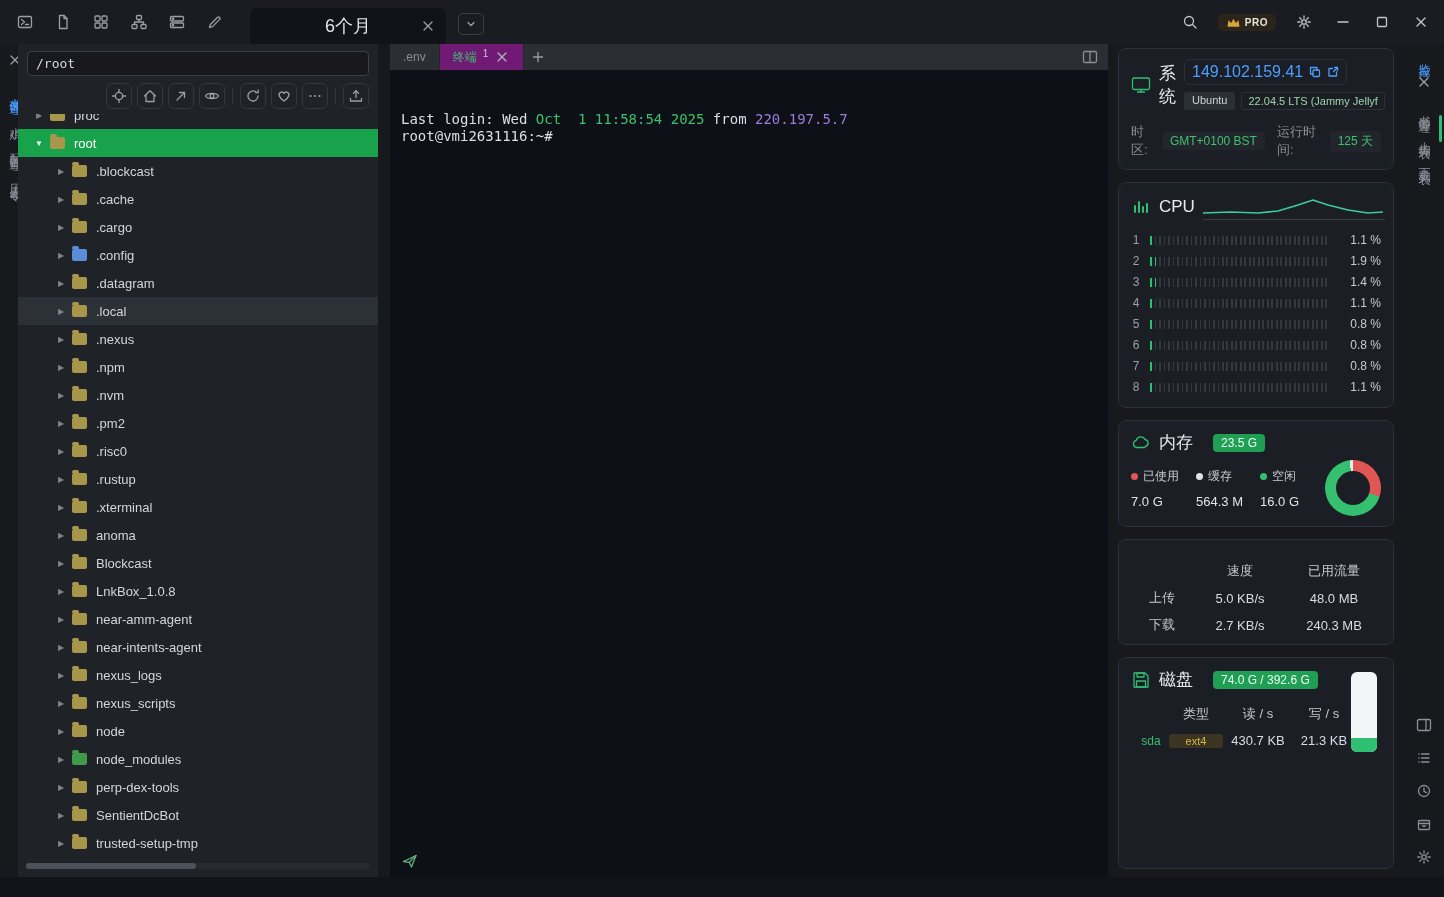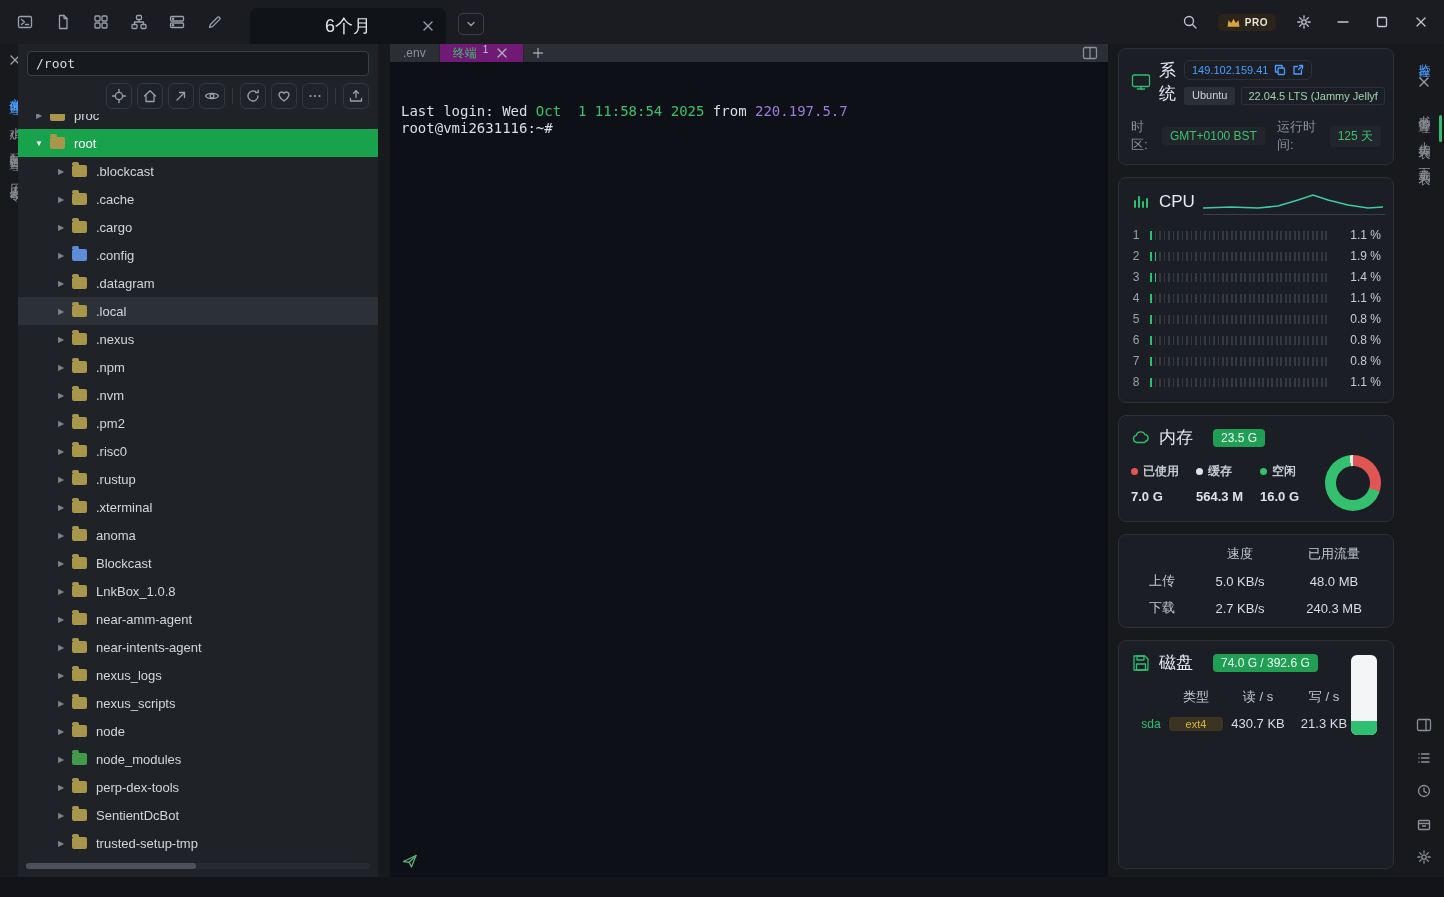--- a/index.html
+++ b/index.html
@@ -39,21 +39,21 @@
   .tree-row.selected { background:#17a24b; color:#ffffff; }
   .caret { width:14px; font-size:8px; color:#7d838c; text-align:center; flex:none; }
   .tree-row.selected .caret { color:#ffffff; }
   .folder { width:15px; height:12px; border-radius:2px; margin:0 9px 0 4px; position:relative; flex:none; }
   .folder::before { content:""; position:absolute; top:-3px; left:0; width:7px; height:3px; background:inherit; border-radius:2px 2px 0 0; }
   .fp-scroll { height:6px; background:#272a30; border-radius:3px; margin:4px 8px 8px 8px; position:relative; flex:none; }
   .fp-scroll-thumb { position:absolute; left:0; top:0; height:6px; width:170px; background:#4d525a; border-radius:3px; cursor:grab; }
 
   
   .terminal-col { position:absolute; left:390px; top:44px; width:718px; bottom:20px; background:#0d1016; display:flex; flex-direction:column; }
-  .term-tabs { height:18px; background:#2b2e33; display:flex; align-items:stretch; flex:none; }
+  .term-tabs { height:26px; background:#2b2e33; display:flex; align-items:stretch; flex:none; }
   .term-tab { display:flex; align-items:center; gap:6px; padding:0 13px; font-size:12px; color:#8a8f98; border-right:1px solid #23262b; cursor:pointer; }
   .term-tab.active { background:#701a75; color:#3ec26d; }
   .tab-count { font-size:10px; color:#c5cad1; margin-top:-7px; }
   .term-tab .t-close { color:#aeb3ba; display:flex; cursor:pointer; }
   .term-add { width:28px; display:flex; align-items:center; justify-content:center; color:#9aa0a8; cursor:pointer; }
   .term-tabs-right { margin-left:auto; display:flex; align-items:center; padding-right:10px; color:#8a8f98; }
   .term-body { flex:1; padding:7px 11px; font-family:"DejaVu Sans Mono", monospace; font-size:14px; line-height:17px; white-space:pre; position:relative; }
   .term-send { position:absolute; left:12px; bottom:8px; color:#5fae7d; cursor:pointer; }
 
   
@@ -61,46 +61,46 @@
   .card { --card:#1b1e24; border:1px solid #2c3038; background:var(--card); border-radius:8px; padding:10px 12px; flex:none; position:relative; }
   .card-head { display:flex; align-items:center; gap:8px; }
   .card-title { font-size:17px; color:#e8eaed; }
   .g-ico { color:#2fbf71; display:flex; }
   .pill { background:#22252b; color:#3ec26d; padding:2px 8px; border-radius:4px; font-size:12px; white-space:nowrap; }
   .pill-green { background:#1f9e54; color:#eafff2; padding:2px 8px; border-radius:4px; font-size:12px; margin-left:12px; white-space:nowrap; }
   .lbl { color:#8a8f98; font-size:13px; }
 
   .sys-right { margin-left:auto; display:flex; flex-direction:column; align-items:flex-start; gap:7px; }
   .ip-box { display:flex; align-items:center; gap:6px; border:1px solid #2c3038; border-radius:6px; padding:3px 7px; }
-  .ip-text { color:#4a9eff; font-size:11px; }
+  .ip-text { color:#4a9eff; font-size:16px; }
   .ip-box .b-ico { color:#4a9eff; display:flex; cursor:pointer; }
   .sys-badges { display:flex; gap:6px; }
   .badge-os { background:#2b2f36; color:#cdd2d8; font-size:11px; padding:2px 8px; border-radius:3px; }
   .badge-ver { border:1px solid #2c3038; color:#9fd3ad; font-size:11px; padding:2px 6px; border-radius:3px; white-space:nowrap; }
   .sys-bottom { margin-top:13px; display:flex; align-items:center; gap:6px; }
   .sys-spacer { flex:1; }
 
   .spark { margin-left:auto; border-bottom:1px solid #3a3f46; line-height:0; }
   .cpu-rows { margin-top:10px; display:flex; flex-direction:column; gap:1px; }
   .cpu-row { height:20px; display:flex; align-items:center; gap:9px; font-size:12px; }
   .core-id { width:10px; color:#9aa0a8; text-align:center; flex:none; }
   .core-bar { flex:1; height:9px; position:relative; background:repeating-linear-gradient(90deg,#343941 0 1.5px,transparent 1.5px 4.5px); }
   .core-fill { position:absolute; left:0; top:0; bottom:0; background:repeating-linear-gradient(90deg,#2fbf71 0 1.5px,transparent 1.5px 4.5px); }
   .core-pct { width:42px; text-align:right; color:#c7ccd3; flex:none; }
 
-  .mem-body { display:flex; align-items:flex-start; margin-top:14px;font-weight:bold; }
+  .mem-body { display:flex; align-items:flex-start; margin-top:14px; }
   .mem-legend { display:flex; gap:17px; }
   .mem-item { display:flex; flex-direction:column; gap:9px; font-size:12px; }
   .mem-top { display:flex; align-items:center; gap:5px; color:#c7ccd3; }
   .dot { width:7px; height:7px; border-radius:50%; flex:none; }
   .mem-val { color:#dfe3e7; font-size:13px; }
   .donut { width:56px; height:56px; border-radius:50%; margin-left:auto; margin-top:-8px; position:relative; }
   .donut::after { content:""; position:absolute; inset:11px; background:var(--card); border-radius:50%; }
 
-  .net-grid { display:grid; grid-template-columns:62px 1fr 1fr; row-gap:9px; font-size:13px; align-items:center; justify-items:center; }
+  .net-grid { display:grid; grid-template-columns:62px 1fr 1fr; row-gap:9px; margin-top:12px; font-size:13px; align-items:center; justify-items:center; }
   .net-head { color:#c3c8cf; }
   .net-cell { color:#d9dce1; }
   .net-label { color:#c3c8cf; }
 
   .disk-grid { display:grid; grid-template-columns:40px 50px 74px 58px; row-gap:10px; margin-top:14px; font-size:13px; align-items:center; justify-items:center; }
   .disk-head { color:#c3c8cf; white-space:nowrap; }
   .disk-cell { color:#d9dce1; white-space:nowrap; }
   .disk-dev { color:#35c06f; font-size:12px; }
   .badge-fs { background:#3b3420; color:#d8b54a; font-size:11px; padding:1px 17px; border-radius:3px; }
   .gauge { position:absolute; right:16px; top:14px; width:26px; height:80px; background:#f3f5f7; border-radius:6px; overflow:hidden; }

